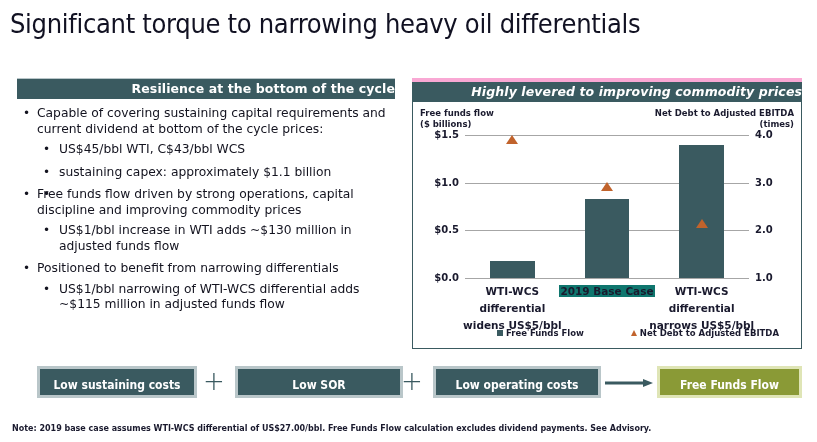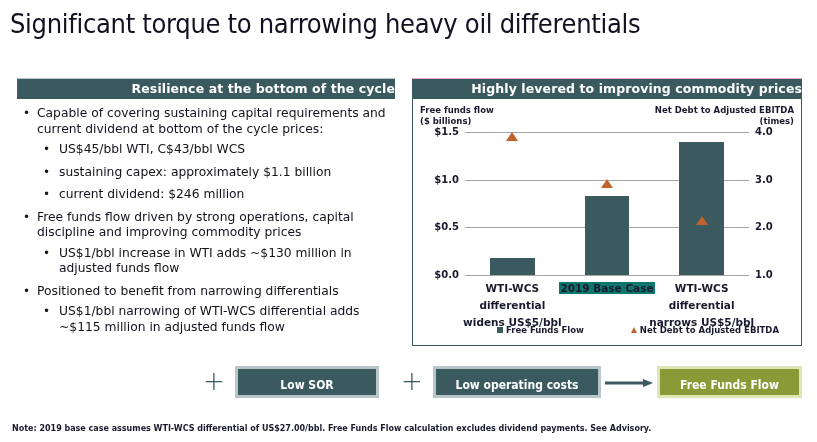--- a/index.html
+++ b/index.html
@@ -88,21 +88,21 @@
     line-height: 15.5px;
   }
 
   
   #chart-panel {
     position: absolute;
     left: 412px;
     top: 78px;
     width: 390px;
   }
-  #chart-panel .panel-header { border-top: 1px solid #f9a8d4; }
+  #chart-panel .panel-header { border-top: 4px solid #f9a8d4; font-style: italic; }
   #chart-body {
     position: relative;
     border: 1px solid #3a5a60;
     border-top: none;
     background: #ffffff;
     height: 247px;
     box-sizing: border-box;
   }
 
   .axis-caption {
@@ -269,21 +269,20 @@
         <li class="bullet-l2">
           <span class="dot">•</span>
           <span>US$45/bbl WTI, C$43/bbl WCS</span>
         </li>
         <li class="bullet-l2">
           <span class="dot">•</span>
           <span>sustaining capex: approximately $1.1 billion</span>
         </li>
         <li class="bullet-l2">
           <span class="dot">•</span>
-          <span>current dividend: $246 million</span>
         </li>
       </ul>
     </li>
 
     <li class="bullet-l1">
       <span class="dot">•</span>
       <span>Free funds flow driven by strong operations, capital discipline and improving commodity prices</span>
       <ul class="sub-list">
         <li class="bullet-l2">
           <span class="dot">•</span>
@@ -358,22 +357,25 @@
       </span>
       <span class="legend-item">
         <span class="legend-swatch-tri"></span><span>Net Debt to Adjusted EBITDA</span>
       </span>
     </div>
 
   </div>
 </div>
 
 <div id="flow-row">
+  <div class="flow-box teal" style="left:20px; width:160px;">
+    <span>Low sustaining costs</span>
+  </div>
   <div class="flow-plus" style="left:186px;"><span>+</span></div>
-  <div class="flow-box teal" style="left:218px; width:144px;">
+  <div class="flow-box teal" style="left:218px; width:168px;">
     <span>Low SOR</span>
   </div>
   <div class="flow-plus" style="left:384px;"><span>+</span></div>
   <div class="flow-box teal" style="left:416px; width:168px;">
     <span>Low operating costs</span>
   </div>
 
   <svg id="flow-arrow" style="left:588px; width:48px;" viewBox="0 0 48 8" preserveAspectRatio="none">
     <path d="M0,2.4 L38,2.4 L38,0 L48,4 L38,8 L38,5.6 L0,5.6 Z" fill="#3a5a60"></path>
   </svg>

